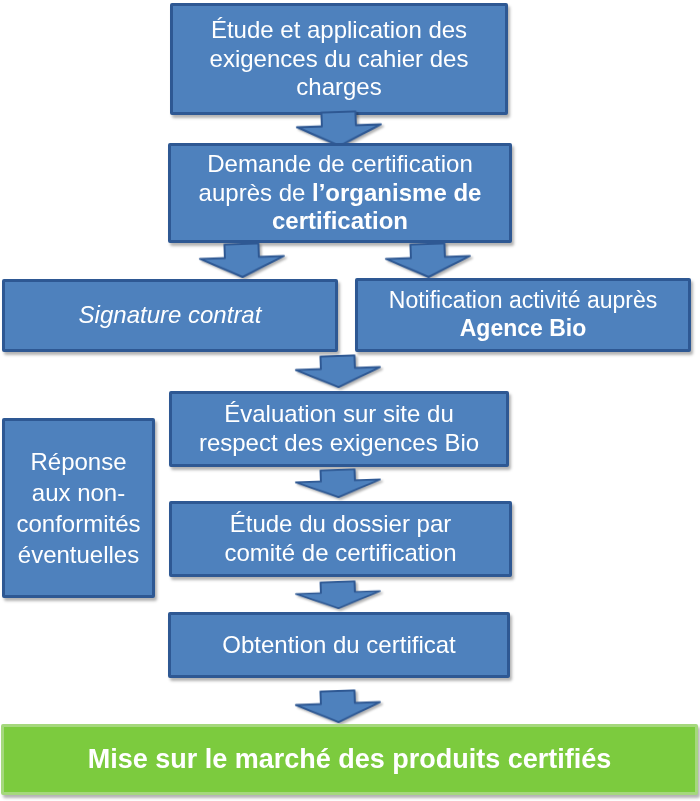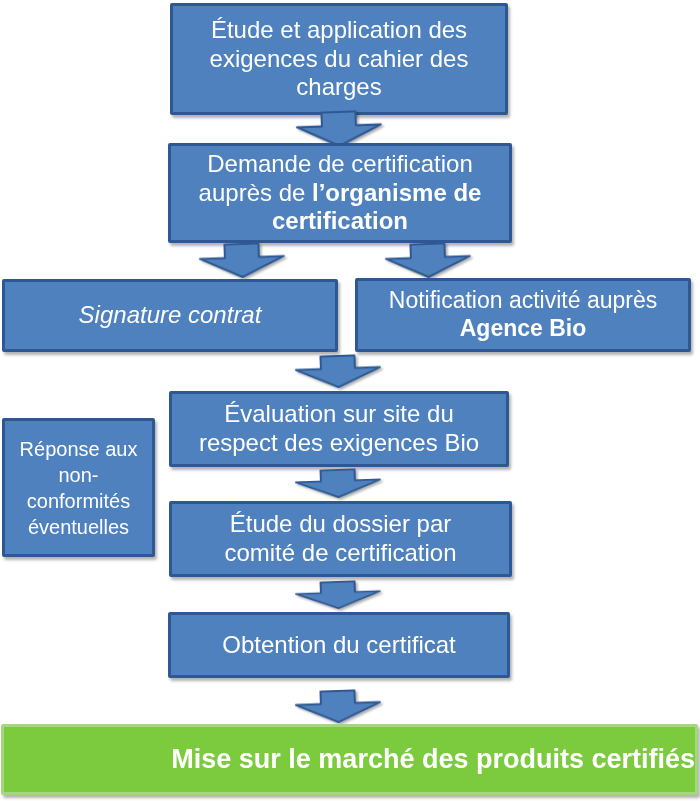--- a/index.html
+++ b/index.html
@@ -30,27 +30,27 @@
     font-size: 24px;
     line-height: 1.2;
   }
   .box b { font-weight: bold; }
 
   #node-etude-exigences        { left:170px; top:3px;   width:338px; height:112px; padding:0 20px; }
   #node-demande-certification  { left:168px; top:143px; width:344px; height:100px; padding:16px 22px; }
   #node-signature-contrat      { left:2px;   top:279px; width:336px; height:73px;font-style:italic;  }
   #node-notification-activite  { left:355px; top:278px; width:336px; height:74px;  padding:0 10px; font-size:23px; }
   #node-evaluation-site        { left:169px; top:391px; width:340px; height:76px;  padding:0 18px; }
-  #node-reponse-non-conformites{ left:2px;   top:418px; width:153px; height:139px; padding:0 6px;  font-size:20px; line-height:1.3; }
+  #node-reponse-non-conformites{ left:2px;   top:418px; width:153px; height:180px; padding:0 6px;  font-size:24px; line-height:1.3; }
   #node-etude-dossier          { left:169px; top:501px; width:343px; height:76px;  padding:0 34px; }
   #node-obtention-certificat   { left:168px; top:612px; width:342px; height:66px;  }
   #node-mise-marche            { left:1px;   top:724px; width:697px; height:71px;
                                  background: var(--final-fill, #7CCB3E);
                                  border-color: var(--final-border, #A5D87D);
-                                 font-weight: bold; font-size: 27px; justify-content: flex-end; }
+                                 font-weight: bold; font-size: 27px; }
 
   .arrow {
     position: absolute;
     filter: drop-shadow(2px 2px 1px rgba(0,0,0,0.30));
     transform: rotate(-2deg);
   }
   .arrow polygon {
     fill: var(--arrow-fill, #4E81BD);
     stroke: var(--arrow-border, #2E5893);
     stroke-width: 2;

